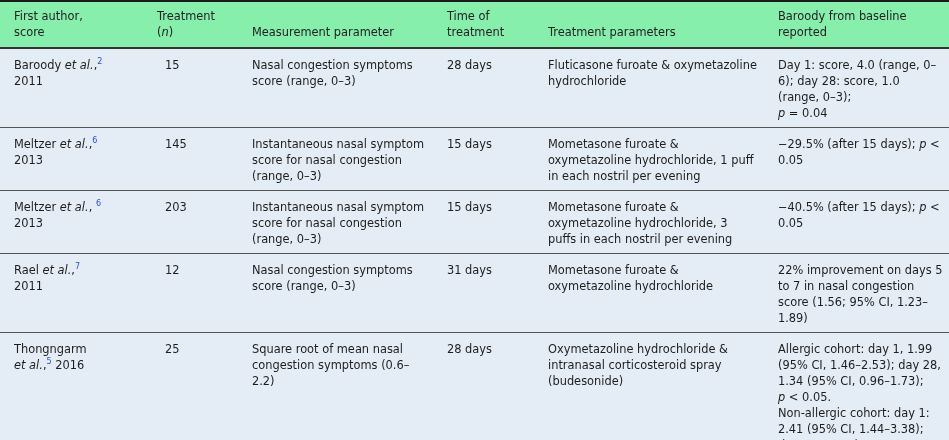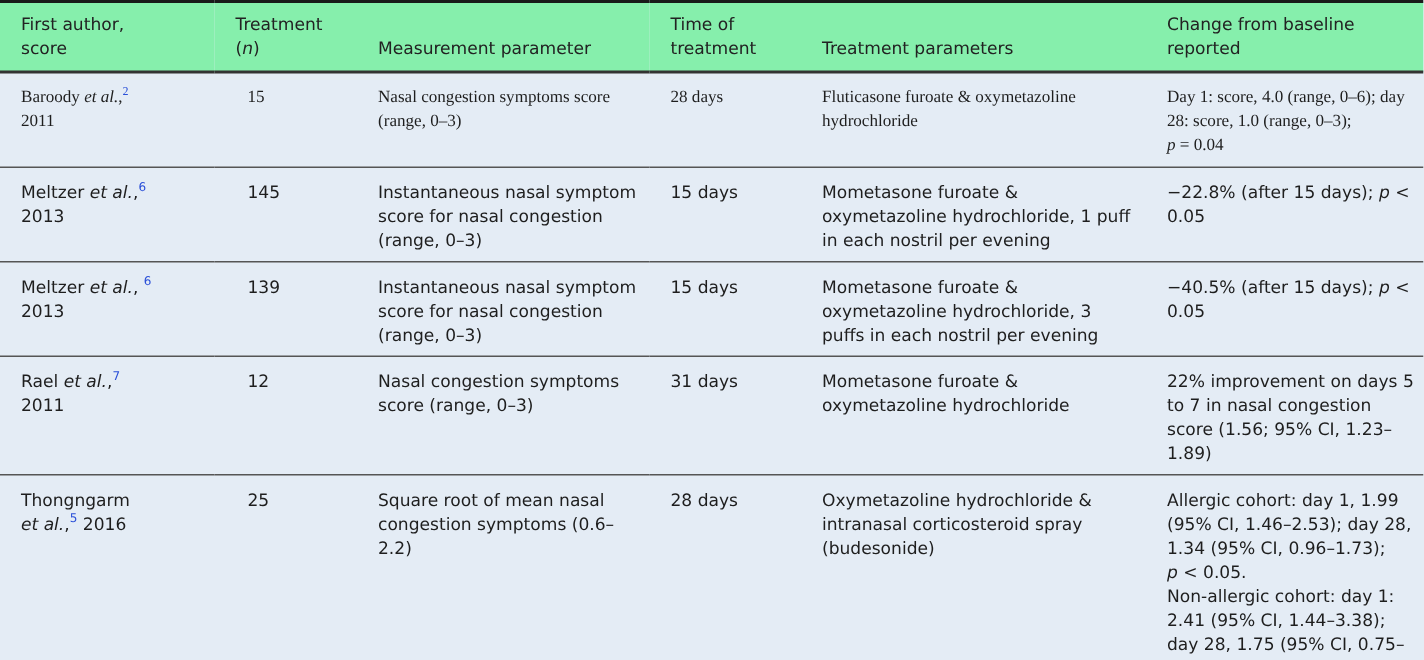--- a/index.html
+++ b/index.html
@@ -35,21 +35,21 @@
   tbody tr.last td { border-bottom: 3px solid #1a1a1a; }
   col.c1 { width: 143px; }
   col.c2 { width: 95px; }
   col.c3 { width: 195px; }
   col.c4 { width: 101px; }
   col.c5 { width: 230px; }
   col.c6 { width: 185px; }
   td.pat { padding-left: 22px; }
   sup.ref { color: #2a4fd8; font-size: 8px; vertical-align: super; line-height: 0; }
   .it { font-style: italic; }
-  .row1 td { height: 48px; font-family: Liberation Serif, serif; }
+  .row1 td { height: 48px; }
   .row2 td, .row3 td, .row4 td { height: 47px; margin-left: 16px; }
   .row5 td { height: 126px; }
 </style>
 </head>
 <body>
 
 <table>
   <colgroup>
     <col class="c1">
       <col class="c2">
@@ -58,46 +58,46 @@
       <col class="c5">
       <col class="c6">
   </colgroup>
   <thead>
     <tr>
       <th><span>First author,</span><br><span>score</span></th>
       <th><span>Treatment</span><br>(<span class="it">n</span>)</th>
       <th>Measurement parameter</th>
       <th><span>Time of</span><br><span>treatment</span></th>
       <th>Treatment parameters</th>
-      <th><span>Change from baseline</span><br><span>reported</span></th>
+      <th><span>Baroody from baseline</span><br><span>reported</span></th>
     </tr>
   </thead>
   <tbody>
 
     <tr class="row1">
       <td><span>Baroody</span> <span class="it">et al.</span>,<sup class="ref">2</sup><br><span>2011</span></td>
       <td class="pat">15</td>
       <td>Nasal congestion symptoms score (range, 0–3)</td>
       <td>28 days</td>
       <td>Fluticasone furoate &amp; oxymetazoline hydrochloride</td>
       <td><span>Day 1: score, 4.0 (range, 0–6); day 28: score, 1.0 (range, 0–3);</span><br><span class="it">p</span><span> = 0.04</span></td>
     </tr>
 
     <tr class="row2">
       <td><span>Meltzer</span> <span class="it">et al.</span>,<sup class="ref">6</sup><br><span>2013</span></td>
       <td class="pat">145</td>
       <td>Instantaneous nasal symptom score for nasal congestion (range, 0–3)</td>
       <td>15 days</td>
       <td>Mometasone furoate &amp; oxymetazoline hydrochloride, 1 puff in each nostril per evening</td>
-      <td><span>−22.8% (after 15 days); </span><span class="it">p</span><span> &lt; 0.05</span></td>
+      <td><span>−29.5% (after 15 days); </span><span class="it">p</span><span> &lt; 0.05</span></td>
     </tr>
 
     <tr class="row3">
       <td><span>Meltzer</span> <span class="it">et al.</span>, <sup class="ref">6</sup><br><span>2013</span></td>
-      <td class="pat">139</td>
+      <td class="pat">203</td>
       <td>Instantaneous nasal symptom score for nasal congestion (range, 0–3)</td>
       <td>15 days</td>
       <td>Mometasone furoate &amp; oxymetazoline hydrochloride, 3 puffs in each nostril per evening</td>
       <td><span>−40.5% (after 15 days); </span><span class="it">p</span><span> &lt; 0.05</span></td>
     </tr>
 
     <tr class="row4">
       <td><span>Rael</span> <span class="it">et al.</span>,<sup class="ref">7</sup><br><span>2011</span></td>
       <td class="pat">12</td>
       <td>Nasal congestion symptoms score (range, 0–3)</td>

